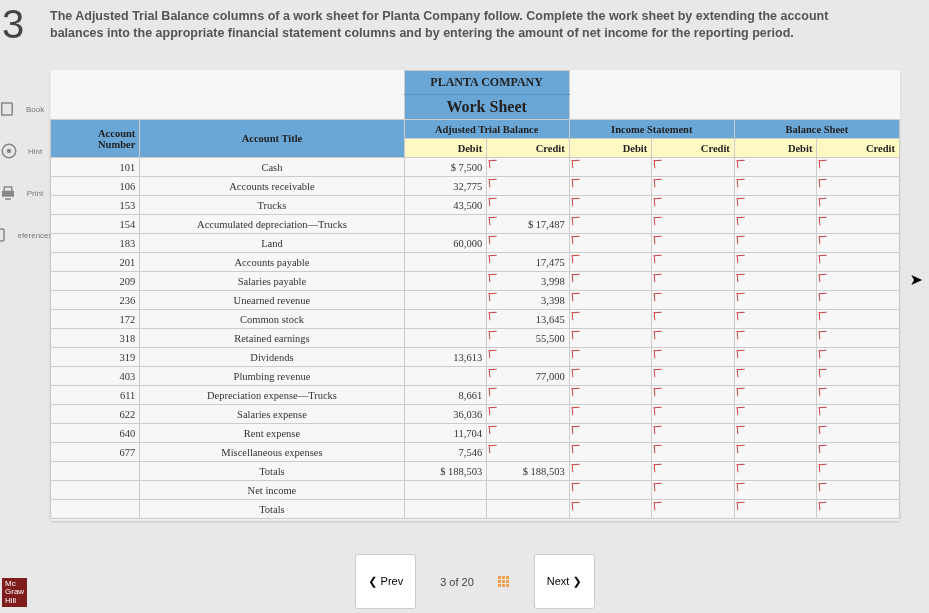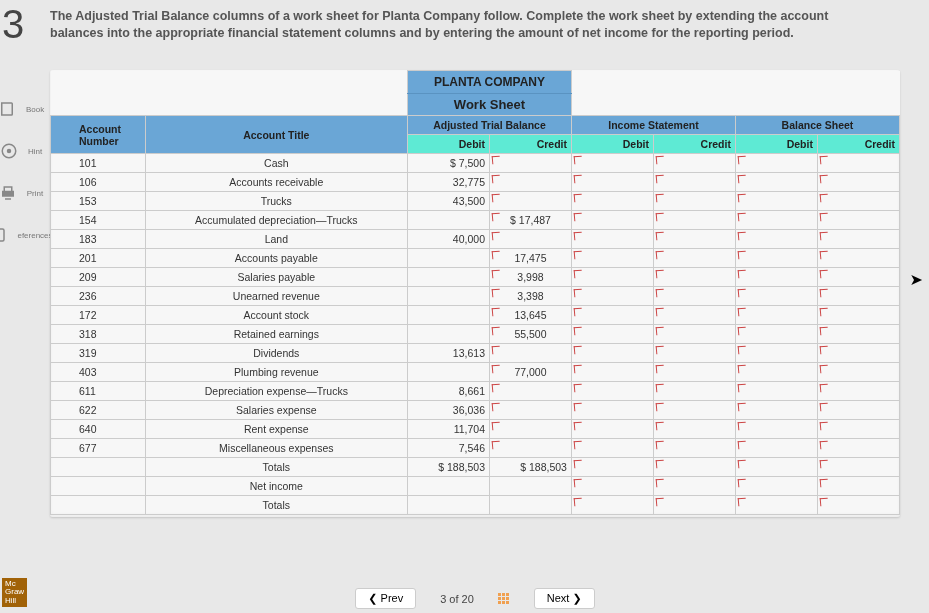--- a/index.html
+++ b/index.html
@@ -38,63 +38,63 @@
       display: flex;
       flex-direction: column;
       align-items: center;
       gap: 24px;
     }
     .rail-item { display:flex; flex-direction:row; align-items:center; gap:10px; cursor:pointer; }
     .rail-icon { width:18px; height:18px; display:flex; align-items:center; justify-content:center; }
     .rail-label { font-size:8px; color:#777; }
     .badge {
       position:absolute; bottom:6px; left:2px;
-      background:#a16207; color:#fff; font-size:8px; line-height:1.05;
+      background:#7f1d1d; color:#fff; font-size:8px; line-height:1.05;
       padding:2px 3px;
     }
     .panel {
       position:absolute;
       top:70px; left:50px;
       width:850px;
       background:#f7f7f7;
       box-shadow: 0 1px 2px rgba(0,0,0,.15), inset 0 -2px 4px rgba(0,0,0,.05);
       border-radius:2px;
       padding-bottom:2px;
     }
     .header-band {
       background:#6aa6d6;
       color:#222;
       text-align:center;
       font-weight:bold;
     }
     .band-company { font-size:12px; padding:4px 0; border-bottom:1px solid #5a93c1;}
-    .band-sheet { font-size:13px; padding:3px 12px; }
-    table { border-collapse:collapse; width:100%; font-size:10.5px; color:#333; }
+    .band-sheet { font-size:16px; padding:3px 12px; }
+    table { border-collapse:collapse; width:100%; font-size:10.5px; color:#333;font-family:Liberation Serif, serif; }
     th,td { border:1px solid #ccc; padding:2px 4px; height:19px; }
     .head-row th { background:#6aa6d6; font-weight:bold; color:#222; }
-    .sub-row th { background:#5eead4; font-weight:bold; color:#222; }
-    .acct-num-col { width:54px; text-align:left;padding-left:28px;}
+    .sub-row th { background:#fef9c3; font-weight:bold; color:#222; }
+    .acct-num-col { width:54px; text-align:right;padding-left:28px;}
     .title-col { width:208px; text-align:center;}
     .num-col { width:65px; text-align:right; white-space:nowrap; font-variant-numeric:tabular-nums;}
-    .tick-cell { position:relative;text-align:center; }
+    .tick-cell { position:relative; }
     .tick-cell::after {
       content:''; position:absolute; top:2px; left:2px; width:7px; height:7px;
       border-top:1.5px solid #c44; border-left:1.5px solid #c44; transform:rotate(-5deg);
     }
     .empty-tick { position:relative; }
     .empty-tick::after {
       content:''; position:absolute; top:2px; left:2px; width:7px; height:7px;
       border-top:1.5px solid #c44; border-left:1.5px solid #c44; transform:rotate(-5deg);
     }
     .bottom-bar {
       position:absolute; bottom:4px; left:50px; width:850px;
       display:flex; align-items:center; justify-content:center; gap:24px;
       font-size:11px; color:#444;
     }
-    .nav-btn { background:#fff; border:1px solid #ccc; padding:3px 12px; border-radius:3px; font-size:11px; cursor:pointer;}
+    .nav-btn { background:#fff; border:1px solid #ccc; padding:20px 12px; border-radius:3px; font-size:11px; cursor:pointer;}
     .grid-ico { display:inline-block; width:12px; height:12px; }
     .grid-ico span{display:block;}
     .grid-ico .r{display:flex;gap:1px;margin-bottom:1px;}
     .grid-ico .d{width:3px;height:3px;background:#f0a050;}
     .cursor {
       position:absolute; right:6px; top:270px; color:#000; font-size:16px;
     }
   </style>
 </head>
 <body>
@@ -212,21 +212,21 @@
           <td class="num-col"></td>
           <td class="num-col tick-cell">$  17,487</td>
           <td class="num-col empty-tick"></td>
           <td class="num-col empty-tick"></td>
           <td class="num-col empty-tick"></td>
           <td class="num-col empty-tick"></td>
         </tr>
         <tr>
           <td class="acct-num-col">183</td>
           <td class="title-col">Land</td>
-          <td class="num-col">40,000</td>
+          <td class="num-col">60,000</td>
           <td class="num-col tick-cell"></td>
           <td class="num-col empty-tick"></td>
           <td class="num-col empty-tick"></td>
           <td class="num-col empty-tick"></td>
           <td class="num-col empty-tick"></td>
         </tr>
         <tr>
           <td class="acct-num-col">201</td>
           <td class="title-col">Accounts payable</td>
           <td class="num-col"></td>
@@ -251,21 +251,21 @@
           <td class="title-col">Unearned revenue</td>
           <td class="num-col"></td>
           <td class="num-col tick-cell">3,398</td>
           <td class="num-col empty-tick"></td>
           <td class="num-col empty-tick"></td>
           <td class="num-col empty-tick"></td>
           <td class="num-col empty-tick"></td>
         </tr>
         <tr>
           <td class="acct-num-col">172</td>
-          <td class="title-col">Account stock</td>
+          <td class="title-col">Common stock</td>
           <td class="num-col"></td>
           <td class="num-col tick-cell">13,645</td>
           <td class="num-col empty-tick"></td>
           <td class="num-col empty-tick"></td>
           <td class="num-col empty-tick"></td>
           <td class="num-col empty-tick"></td>
         </tr>
         <tr>
           <td class="acct-num-col">318</td>
           <td class="title-col">Retained earnings</td>

